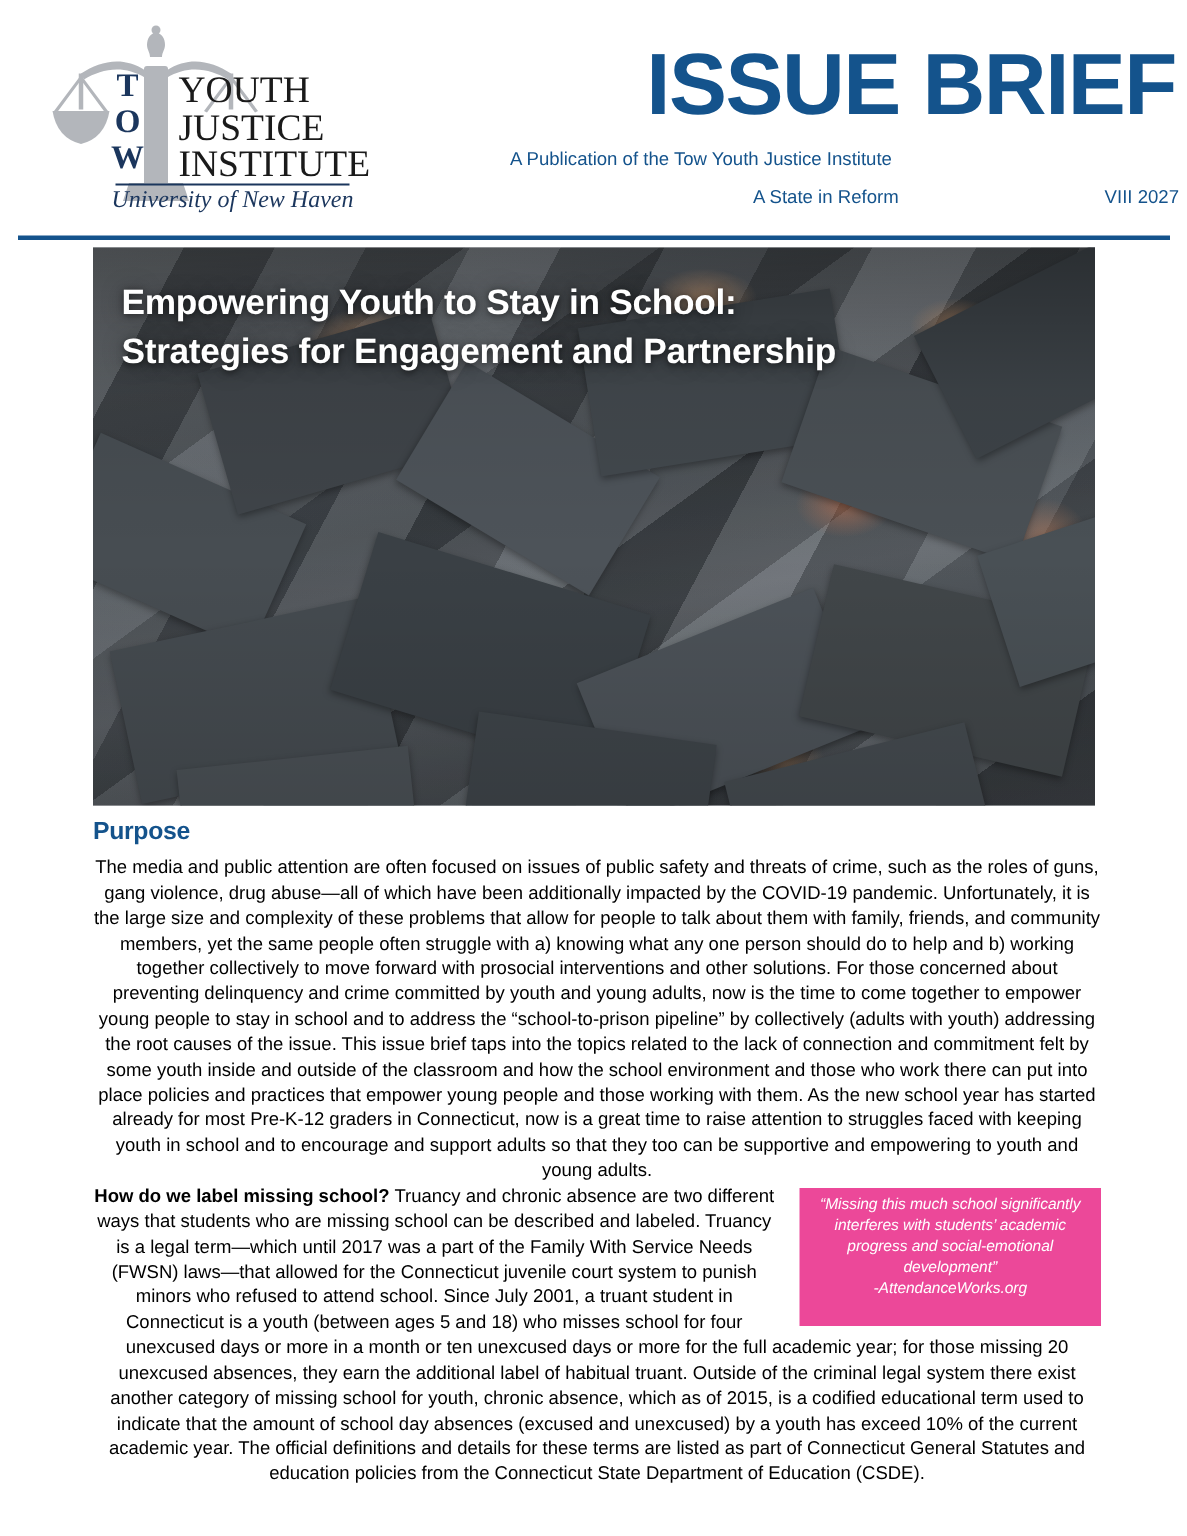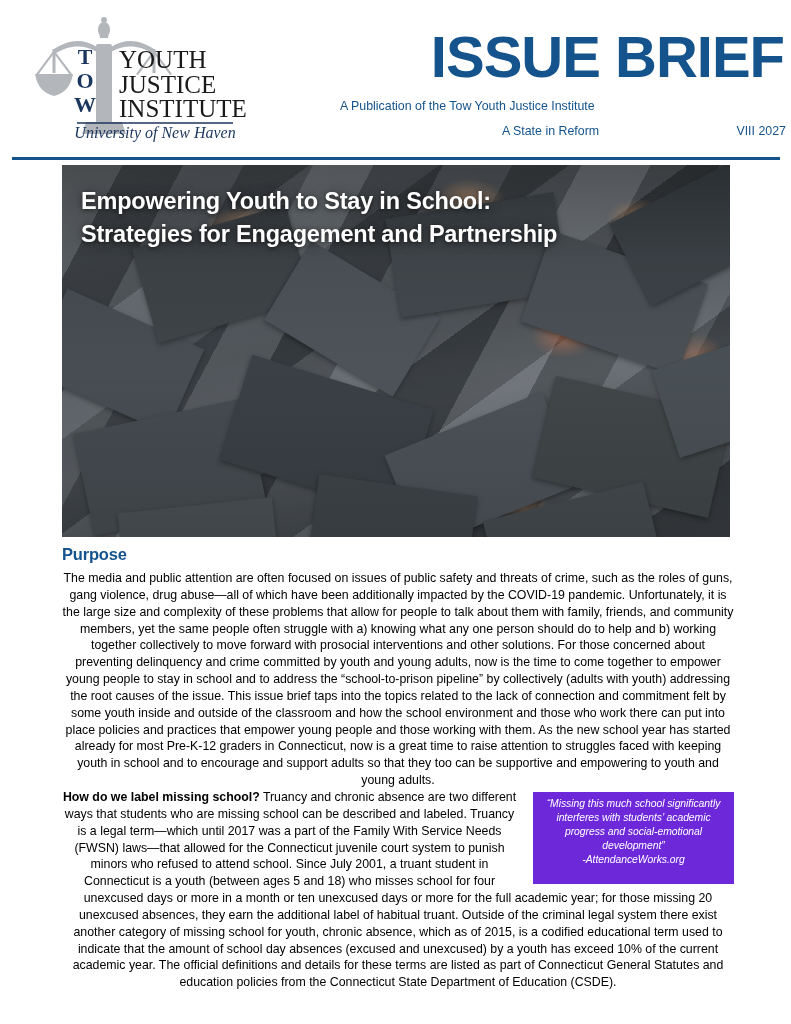--- a/index.html
+++ b/index.html
@@ -157,21 +157,21 @@
     text-align: center;
     color: #000000;
   }
   .lead-q { font-weight: bold; }
 
   .pullquote {
     float: right;
     width: 201px;
     height: 92px;
     margin: 3px 0 6px 16px;
-    background: #6d28d9;
+    background: #ec4899;
     color: #ffffff;
     display: flex;
     align-items: center;
     justify-content: center;
     box-sizing: border-box;
     padding: 6px 9px 18px 9px;
   }
   .pullquote-text {
     font-family: "Liberation Sans", sans-serif;
     font-style: italic;

